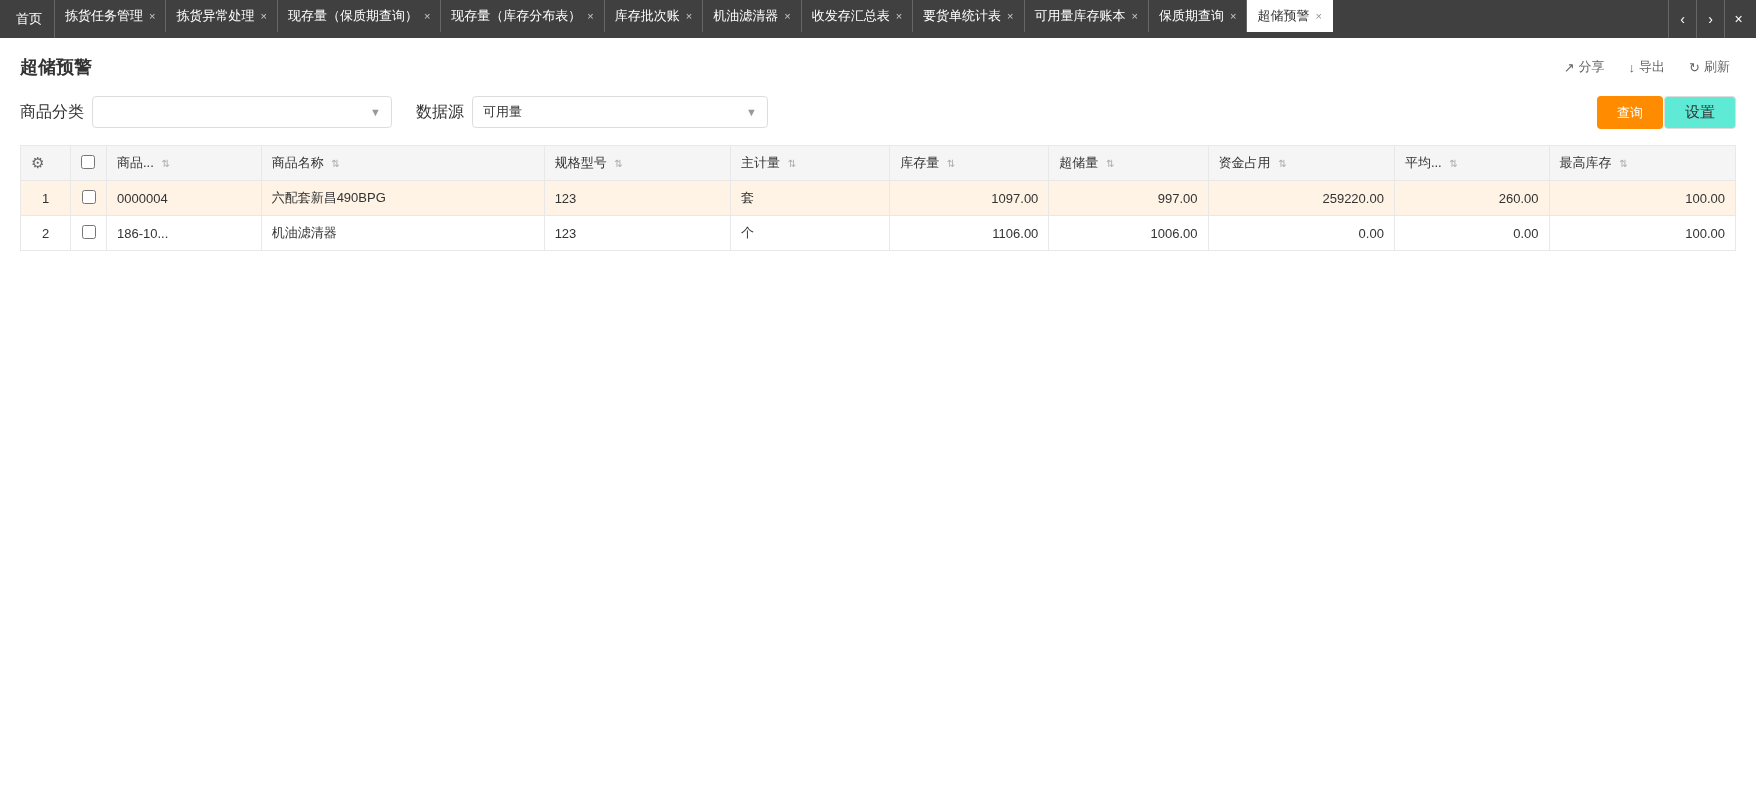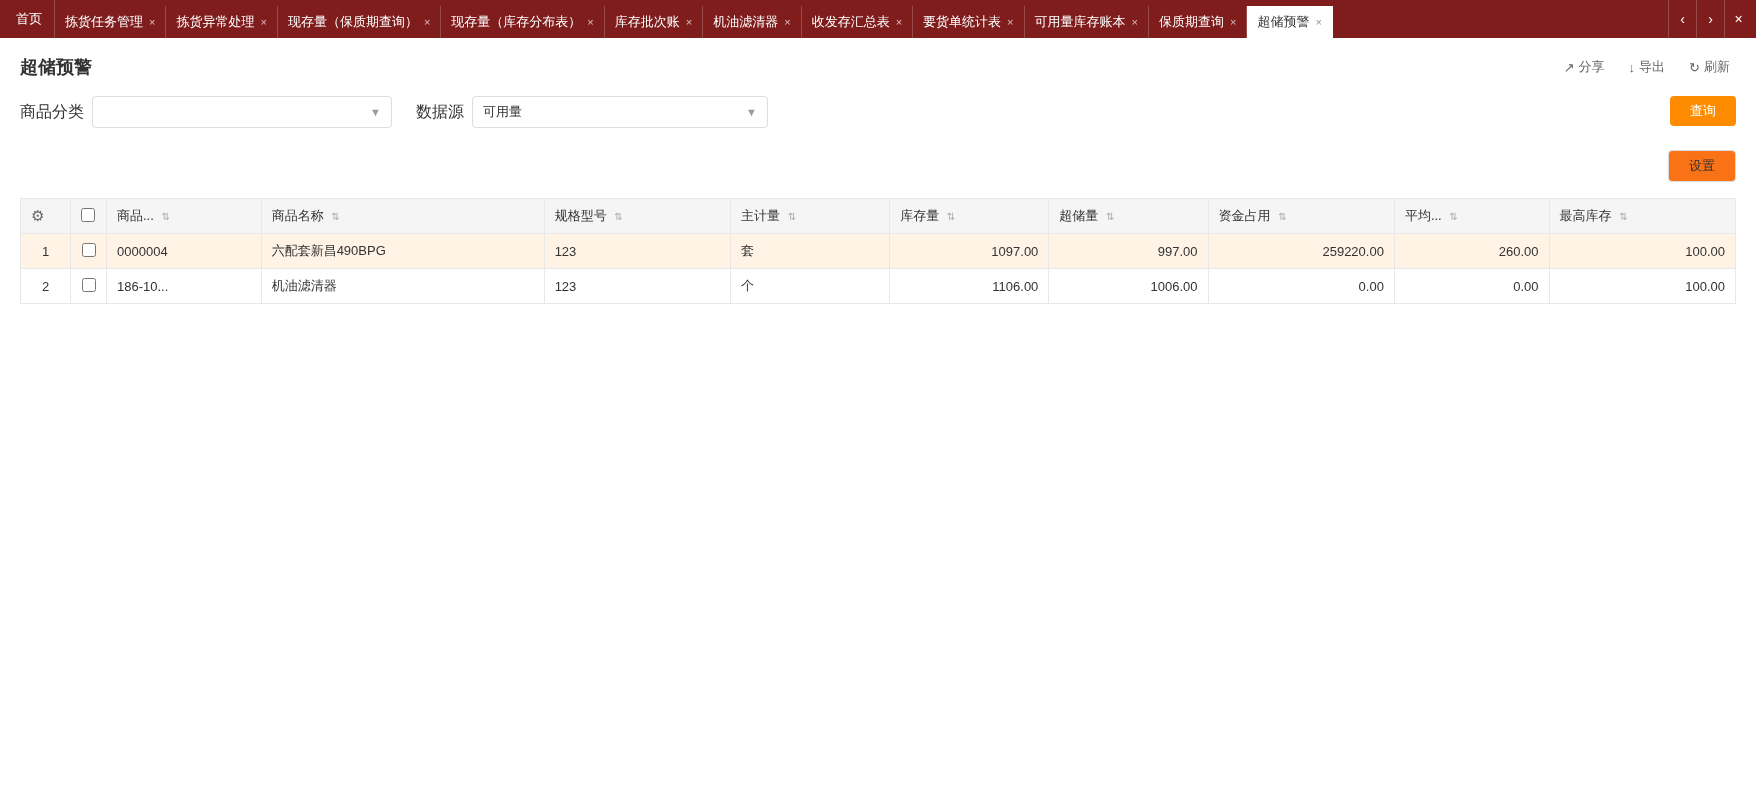--- a/index.html
+++ b/index.html
@@ -1,22 +1,22 @@
 <!DOCTYPE html>
 <html><head>
   <meta charset="utf-8">
   <style>
     * { box-sizing: border-box; margin: 0; padding: 0; }
     body { font-family: "Microsoft YaHei", Arial, sans-serif; font-size: 13px; background: #f5f5f5; color: #333; }
 
     
     .top-nav {
-      background: #7f1d1d;
-      display: flex;
-      align-items: flex-end;
+      background: #404040;
+      display: flex;
+      align-items: flex-start;
       height: 38px;
       padding: 0 4px;
       overflow: hidden;
     }
     .nav-tab {
       display: flex;
       align-items: center;
       padding: 16px 10px;
       height: 27px;
       color: #fff;
@@ -132,33 +132,32 @@
       background: #ff8c00;
       color: #fff;
       border: none;
       border-radius: 4px;
       padding: 6px 20px;
       font-size: 13px;
       cursor: pointer;
       margin-left: auto;
     }
     .btn-settings {
-      background: #f97316;
+      background: #5eead4;
       color: #333;
       border: 1px solid #ddd;
       border-radius: 4px;
       padding: 6px 20px;
-      font-size: 13px;
+      font-size: 15px;
       cursor: pointer;
     }
 
     .filter-buttons {
       display: flex;
-      flex-direction: column;
-      gap: 24px;
+      gap: 1px;
       margin-left: auto;
     }
 
     
     .data-table {
       width: 100%;
       border-collapse: collapse;
       font-size: 13px;
     }
     .data-table th {

